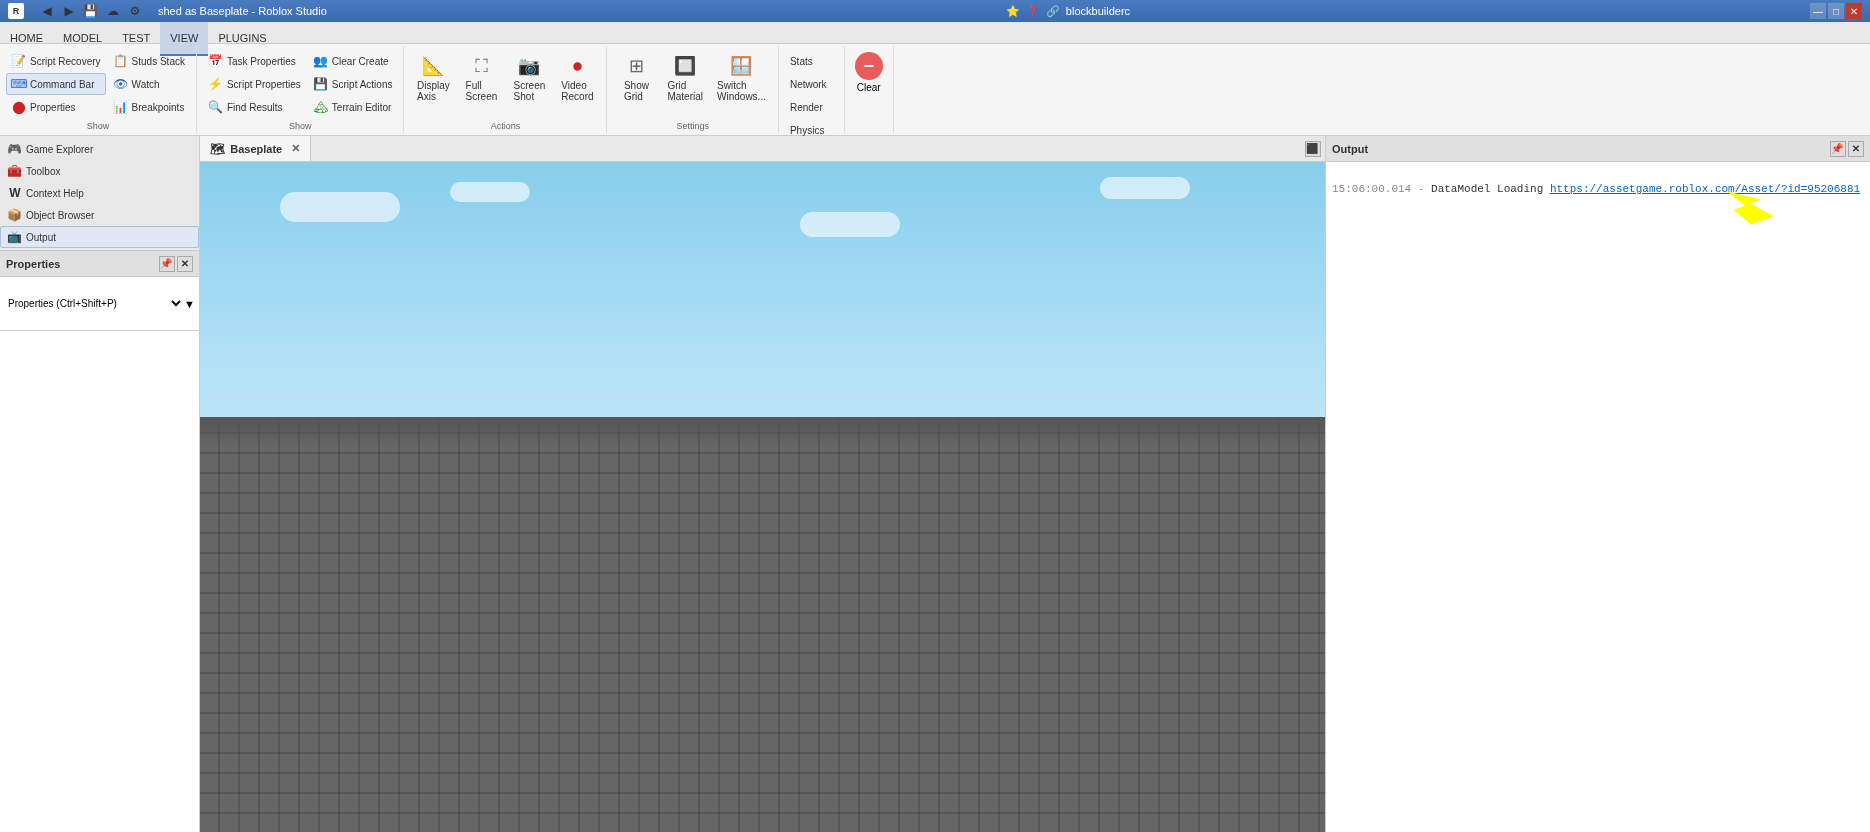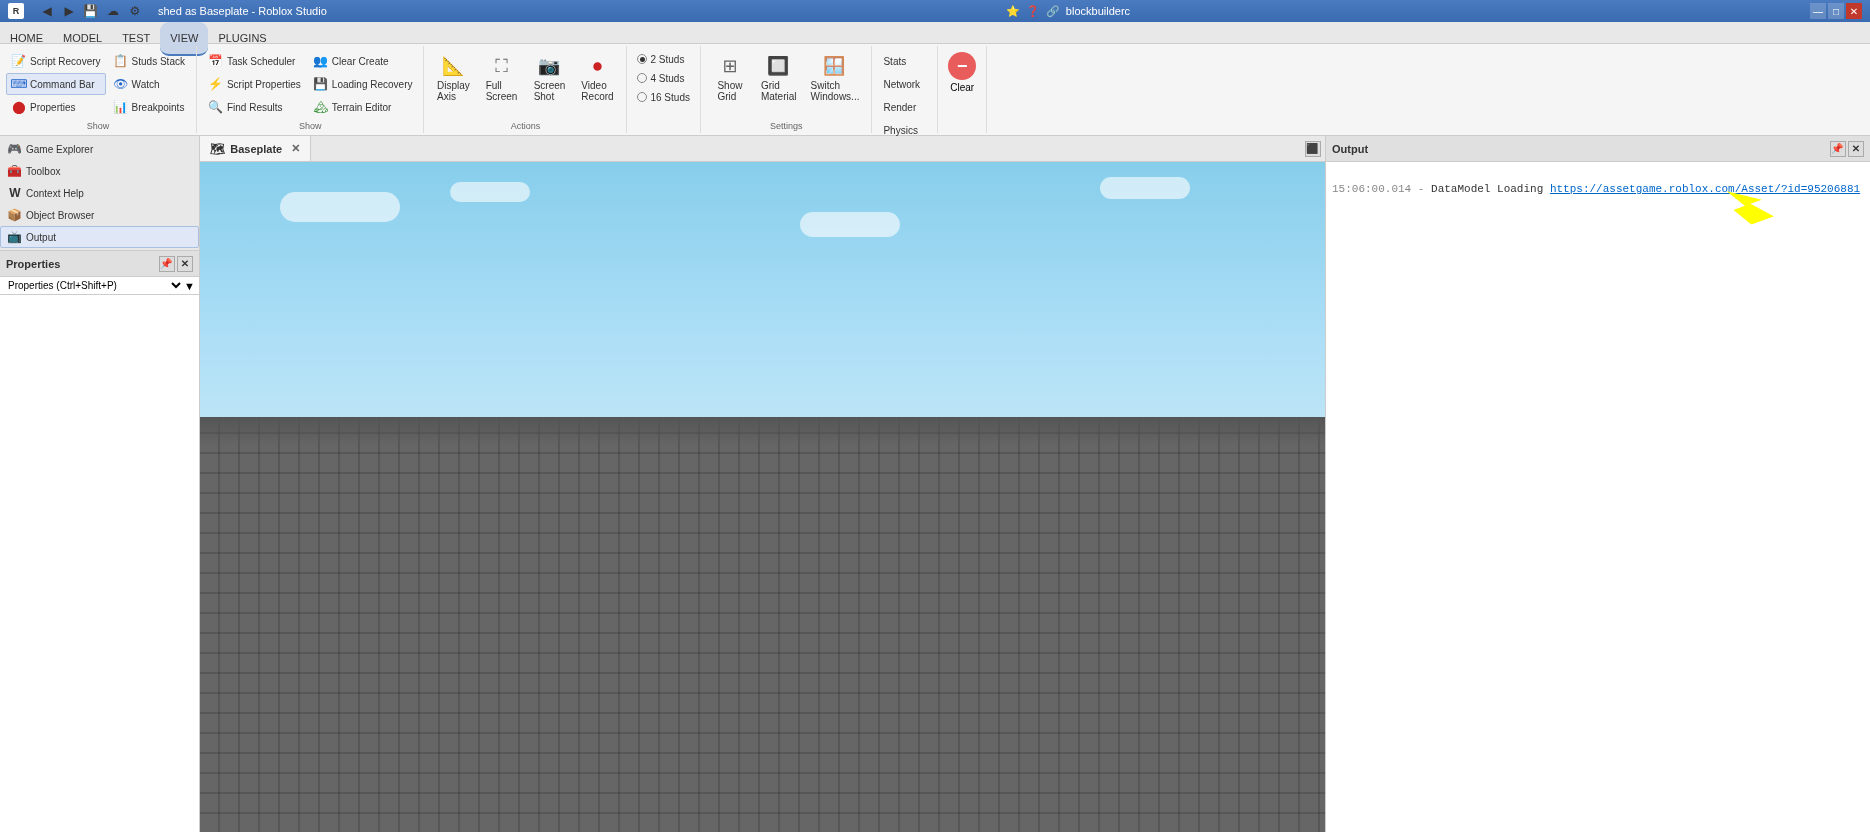--- a/index.html
+++ b/index.html
@@ -35,21 +35,21 @@
       border-bottom: 1px solid #ccc;
     }
     .menu-item {
       padding: 16px 10px;
       display: flex;
       align-items: center;
       cursor: pointer;
       font-size: 11px;
       color: #333;
     }
-    .menu-item.active { background: #c8d4e8; border-bottom: 2px solid #4a7abf; border-radius: 9px; }
+    .menu-item.active { background: #c8d4e8; border-bottom: 2px solid #4a7abf; }
 
     
     #ribbon {
       height: 92px;
       background: #f5f5f5;
       border-bottom: 1px solid #ccc;
       display: flex;
       align-items: stretch;
       padding: 2px 0;
     }
@@ -163,21 +163,21 @@
       border: 1px solid #aaa;
       background: #ddd;
       cursor: pointer;
       display: flex; align-items: center; justify-content: center;
       font-size: 10px;
     }
 
     .properties-filter {
       display: flex;
       align-items: center;
-      padding: 2px 4px;
+      padding: 20px 4px;
       border-bottom: 1px solid #ccc;
       background: white;
     }
     .properties-filter select {
       flex: 1;
       border: none;
       font-size: 10px;
       background: transparent;
       outline: none;
     }
@@ -483,39 +483,39 @@
       </div>
     </div>
     <div class="ribbon-group-label">Show</div>
   </div>
 
   <div class="ribbon-group">
     <div class="ribbon-group-content">
       <div class="ribbon-col">
         <div class="ribbon-btn-small">
           <span class="ribbon-icon-sm gray-icon">📅</span>
-          <span>Task Scheduler</span>
+          <span>Task Properties</span>
         </div>
         <div class="ribbon-btn-small">
           <span class="ribbon-icon-sm blue-icon">⚡</span>
           <span>Script Properties</span>
         </div>
         <div class="ribbon-btn-small">
           <span class="ribbon-icon-sm gray-icon">🔍</span>
           <span>Find Results</span>
         </div>
       </div>
       <div class="ribbon-col">
         <div class="ribbon-btn-small">
           <span class="ribbon-icon-sm blue-icon">👥</span>
           <span>Clear Create</span>
         </div>
         <div class="ribbon-btn-small">
           <span class="ribbon-icon-sm green-icon">💾</span>
-          <span>Loading Recovery</span>
+          <span>Script Actions</span>
         </div>
         <div class="ribbon-btn-small">
           <span class="ribbon-icon-sm green-icon">🏔</span>
           <span>Terrain Editor</span>
         </div>
       </div>
     </div>
     <div class="ribbon-group-label">Show</div>
   </div>
 
@@ -534,39 +534,20 @@
         <span>Screen<br>Shot</span>
       </div>
       <div class="ribbon-btn">
         <div class="ribbon-icon red-icon">⏺</div>
         <span>Video<br>Record</span>
       </div>
     </div>
     <div class="ribbon-group-label">Actions</div>
   </div>
 
-  <div class="ribbon-group">
-    <div class="ribbon-group-content">
-      <div class="ribbon-col">
-        <div class="stud-option">
-          <div class="radio-dot selected"></div>
-          <span>2 Studs</span>
-        </div>
-        <div class="stud-option">
-          <div class="radio-dot"></div>
-          <span>4 Studs</span>
-        </div>
-        <div class="stud-option">
-          <div class="radio-dot"></div>
-          <span>16 Studs</span>
-        </div>
-      </div>
-    </div>
-    <div class="ribbon-group-label"></div>
-  </div>
 
   <div class="ribbon-group">
     <div class="ribbon-group-content">
       <div class="ribbon-btn">
         <div class="ribbon-icon gray-icon">⊞</div>
         <span>Show<br>Grid</span>
       </div>
       <div class="ribbon-btn">
         <div class="ribbon-icon gray-icon">🔲</div>
         <span>Grid<br>Material</span>

